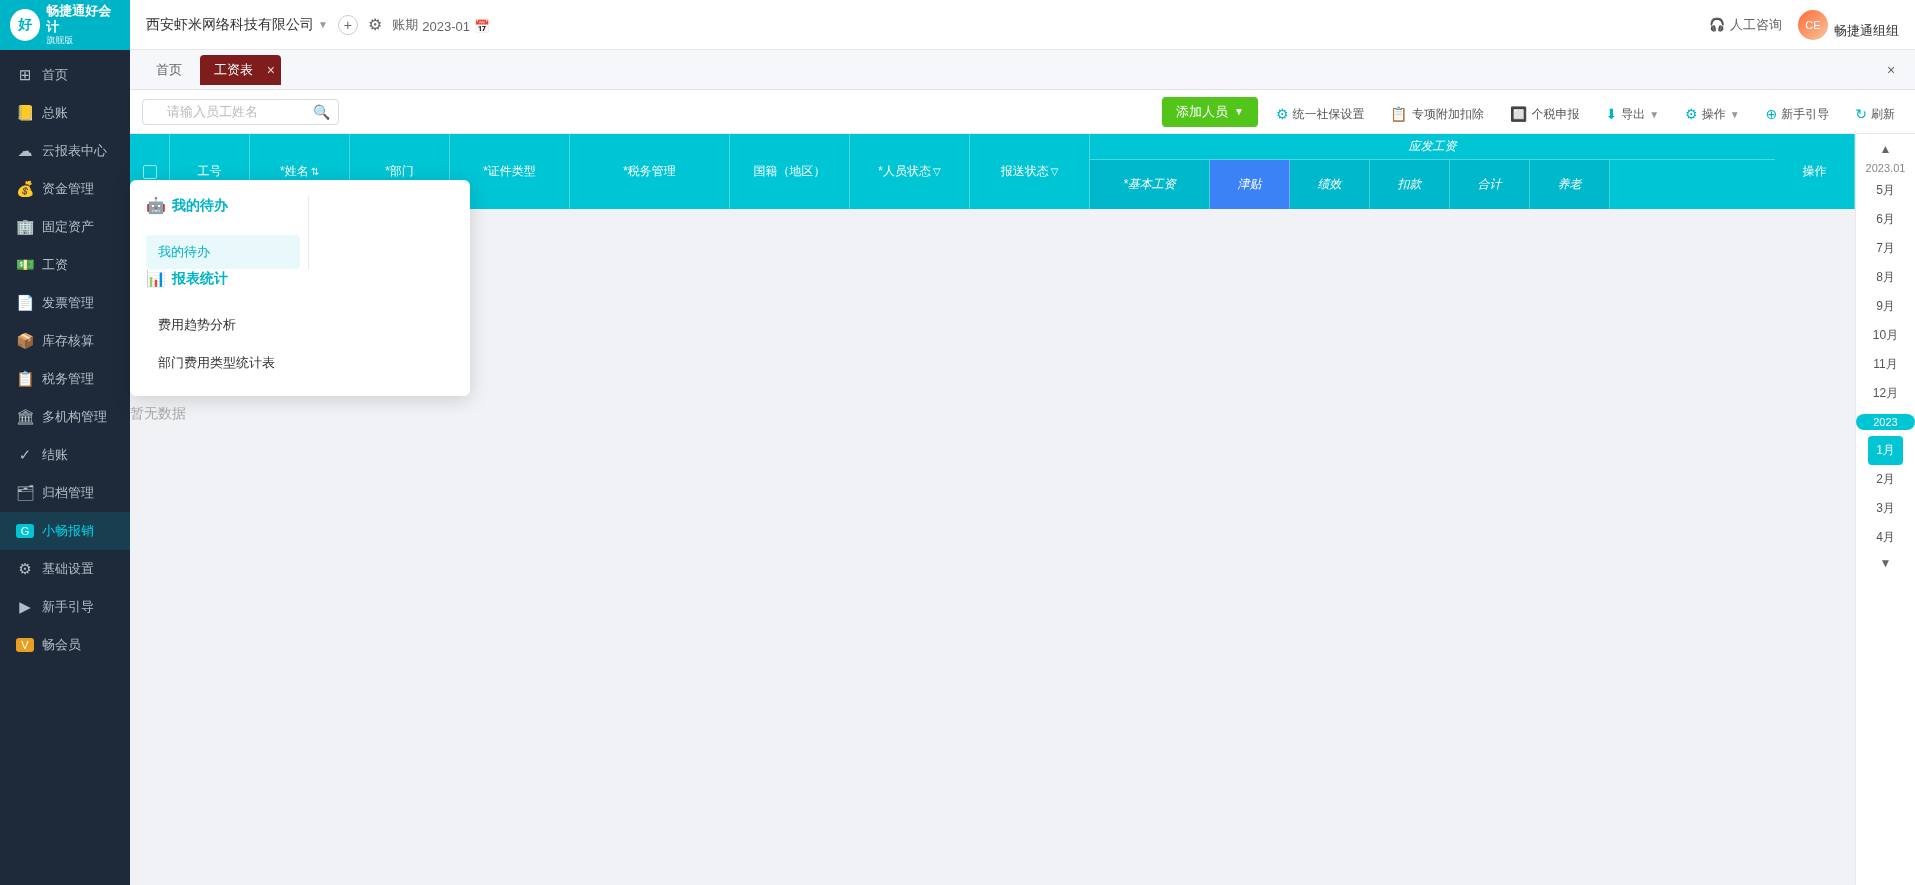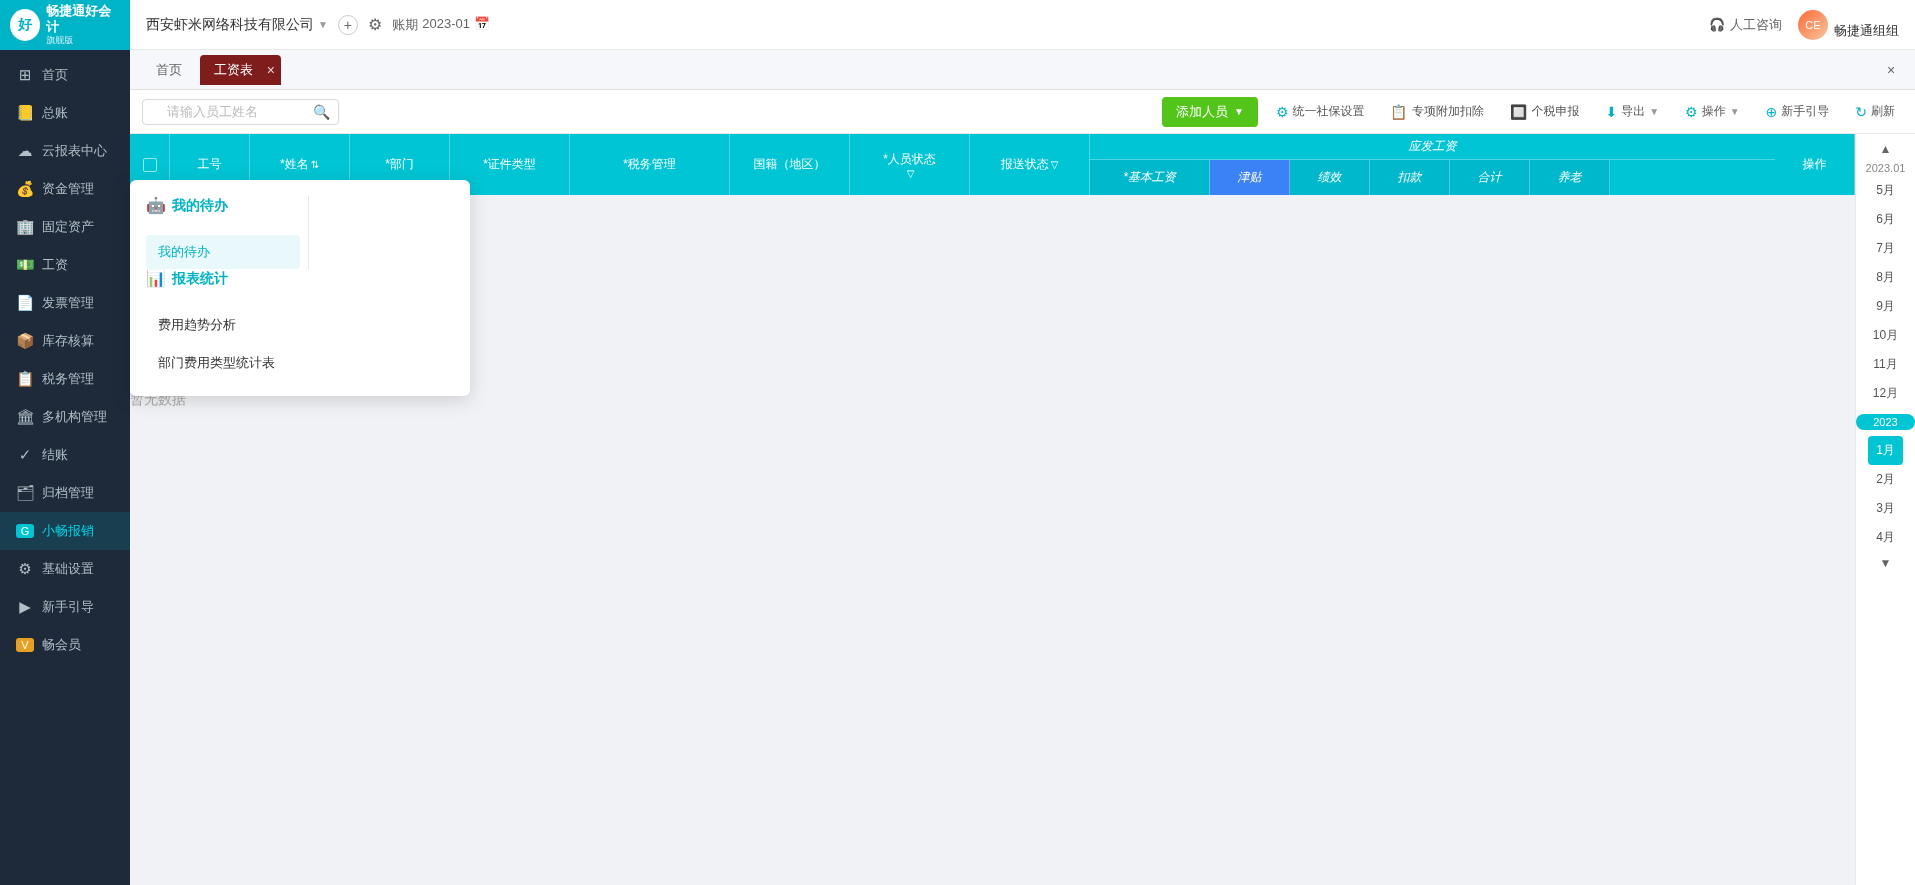--- a/index.html
+++ b/index.html
@@ -52,21 +52,21 @@
       border-bottom: 1px solid #e8e8e8; gap: 10px;
     }
     .header-company { font-size: 14px; color: #333; display: flex; align-items: center; gap: 4px; }
     .header-company-arrow { color: #999; font-size: 10px; }
     .header-add-btn {
       width: 20px; height: 20px; border-radius: 50%;
       border: 1px solid #ccc; display: flex; align-items: center; justify-content: center;
       color: #666; cursor: pointer; font-size: 14px;
     }
     .header-settings-btn { color: #666; cursor: pointer; font-size: 16px; }
-    .header-period { font-size: 13px; color: #666; display: flex; align-items: flex-start; gap: 4px; }
+    .header-period { font-size: 13px; color: #666; display: flex; align-items: flex-end; gap: 4px; }
     .header-right { margin-left: auto; display: flex; align-items: center; gap: 16px; }
     .header-support { display: flex; align-items: center; gap: 4px; color: #666; font-size: 13px; cursor: pointer; }
     .header-user { display: flex; align-items: flex-end; gap: 6px; cursor: pointer; }
     .header-user-avatar {
       width: 30px; height: 30px; border-radius: 50%;
       background: linear-gradient(135deg, #ff6b35, #f7c59f);
       display: flex; align-items: center; justify-content: center;
       color: white; font-size: 11px;
     }
     .header-user-name { font-size: 13px; color: #333; }
@@ -94,53 +94,53 @@
       display: flex; align-items: center; padding: 0 12px;
       gap: 8px; border-bottom: 1px solid #e8e8e8;
     }
     .search-box {
       display: flex; align-items: center;
       border: 1px solid #d9d9d9; border-radius: 4px;
       padding: 4px 8px; gap: 6px; background: white;
     }
     .search-input { border: none; outline: none; font-size: 13px; width: 140px; color: #333; margin-left: 16px; }
     .search-input::placeholder { color: #bbb; }
-    .toolbar-right { margin-left: auto; display: flex; align-items: center; gap: 10px; }
+    .toolbar-right { margin-left: auto; display: flex; align-items: flex-end; gap: 10px; }
     .btn-add-person {
       background: #52c41a; color: white;
       border: none; border-radius: 4px;
       padding: 6px 14px; font-size: 13px; cursor: pointer;
       display: flex; align-items: center; gap: 6px;
     }
     .btn-add-person-arrow { font-size: 10px; }
     .toolbar-action {
       display: flex; align-items: center; gap: 4px;
       font-size: 12px; color: #555; cursor: pointer;
       padding: 4px 8px;
     }
     .toolbar-action-icon { font-size: 14px; color: #00b4c8; }
     .table-header {
       background: #00c5d4; color: white;
       display: flex; align-items: stretch;
       font-size: 12px; min-width: 1400px;
       position: sticky; top: 0; z-index: 10;
     }
     .th {
-      padding: 9px 6px; border-right: 1px solid rgba(255,255,255,0.3);
+      padding: 16px 6px; border-right: 1px solid rgba(255,255,255,0.3);
       display: flex; align-items: center; justify-content: center;
       text-align: center; font-size: 12px; position: relative;
     }
     .th-checkbox { width: 40px; min-width: 40px; }
     .th-number { width: 80px; min-width: 80px; }
     .th-name { width: 100px; min-width: 100px; }
     .th-dept { width: 100px; min-width: 100px; }
     .th-cert-type { width: 120px; min-width: 120px; }
     .th-cert-no { width: 160px; min-width: 160px; }
     .th-nationality { width: 120px; min-width: 120px; }
-    .th-status { width: 120px; min-width: 120px; flex-direction: column; }
+    .th-status { width: 120px; min-width: 120px; }
     .th-report-status { width: 120px; min-width: 120px; }
     .th-basic-salary { width: 120px; min-width: 120px; }
     .th-allowance { width: 80px; min-width: 80px; }
     .th-bonus { width: 80px; min-width: 80px; }
     .th-deduction { width: 80px; min-width: 80px; }
     .th-total { width: 80px; min-width: 80px; }
     .th-pension { width: 80px; min-width: 80px; }
     .th-action-col { width: 80px; min-width: 80px; }
     .th-sort { font-size: 10px; margin-left: 2px; }
     .th-filter { font-size: 10px; margin-left: 2px; }

